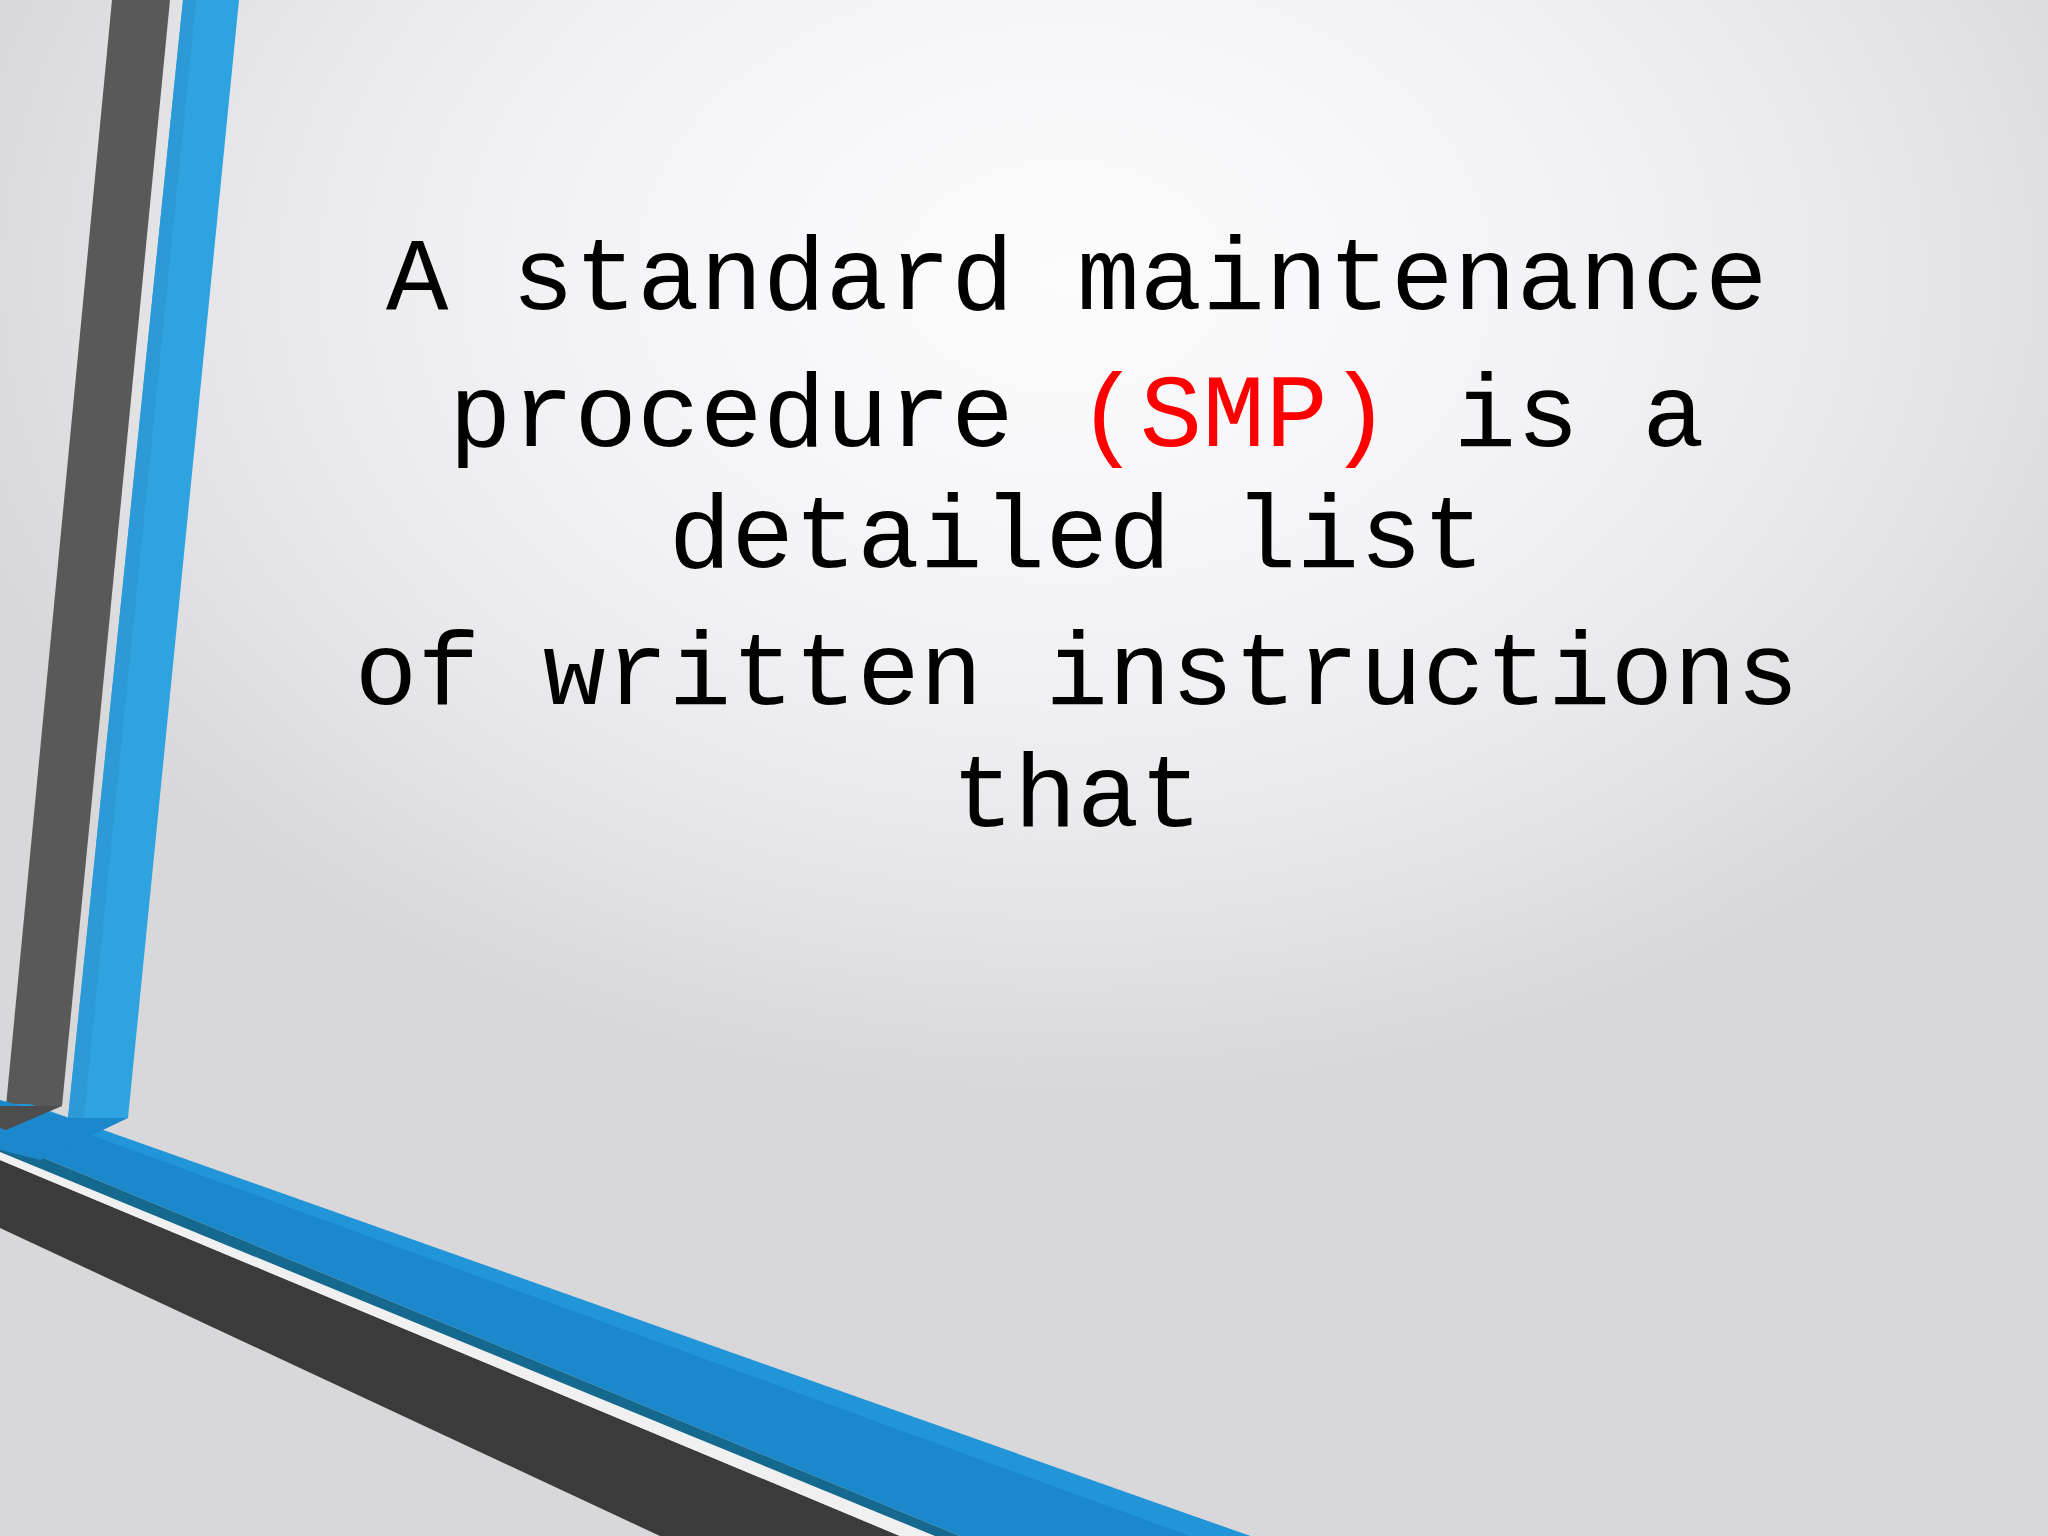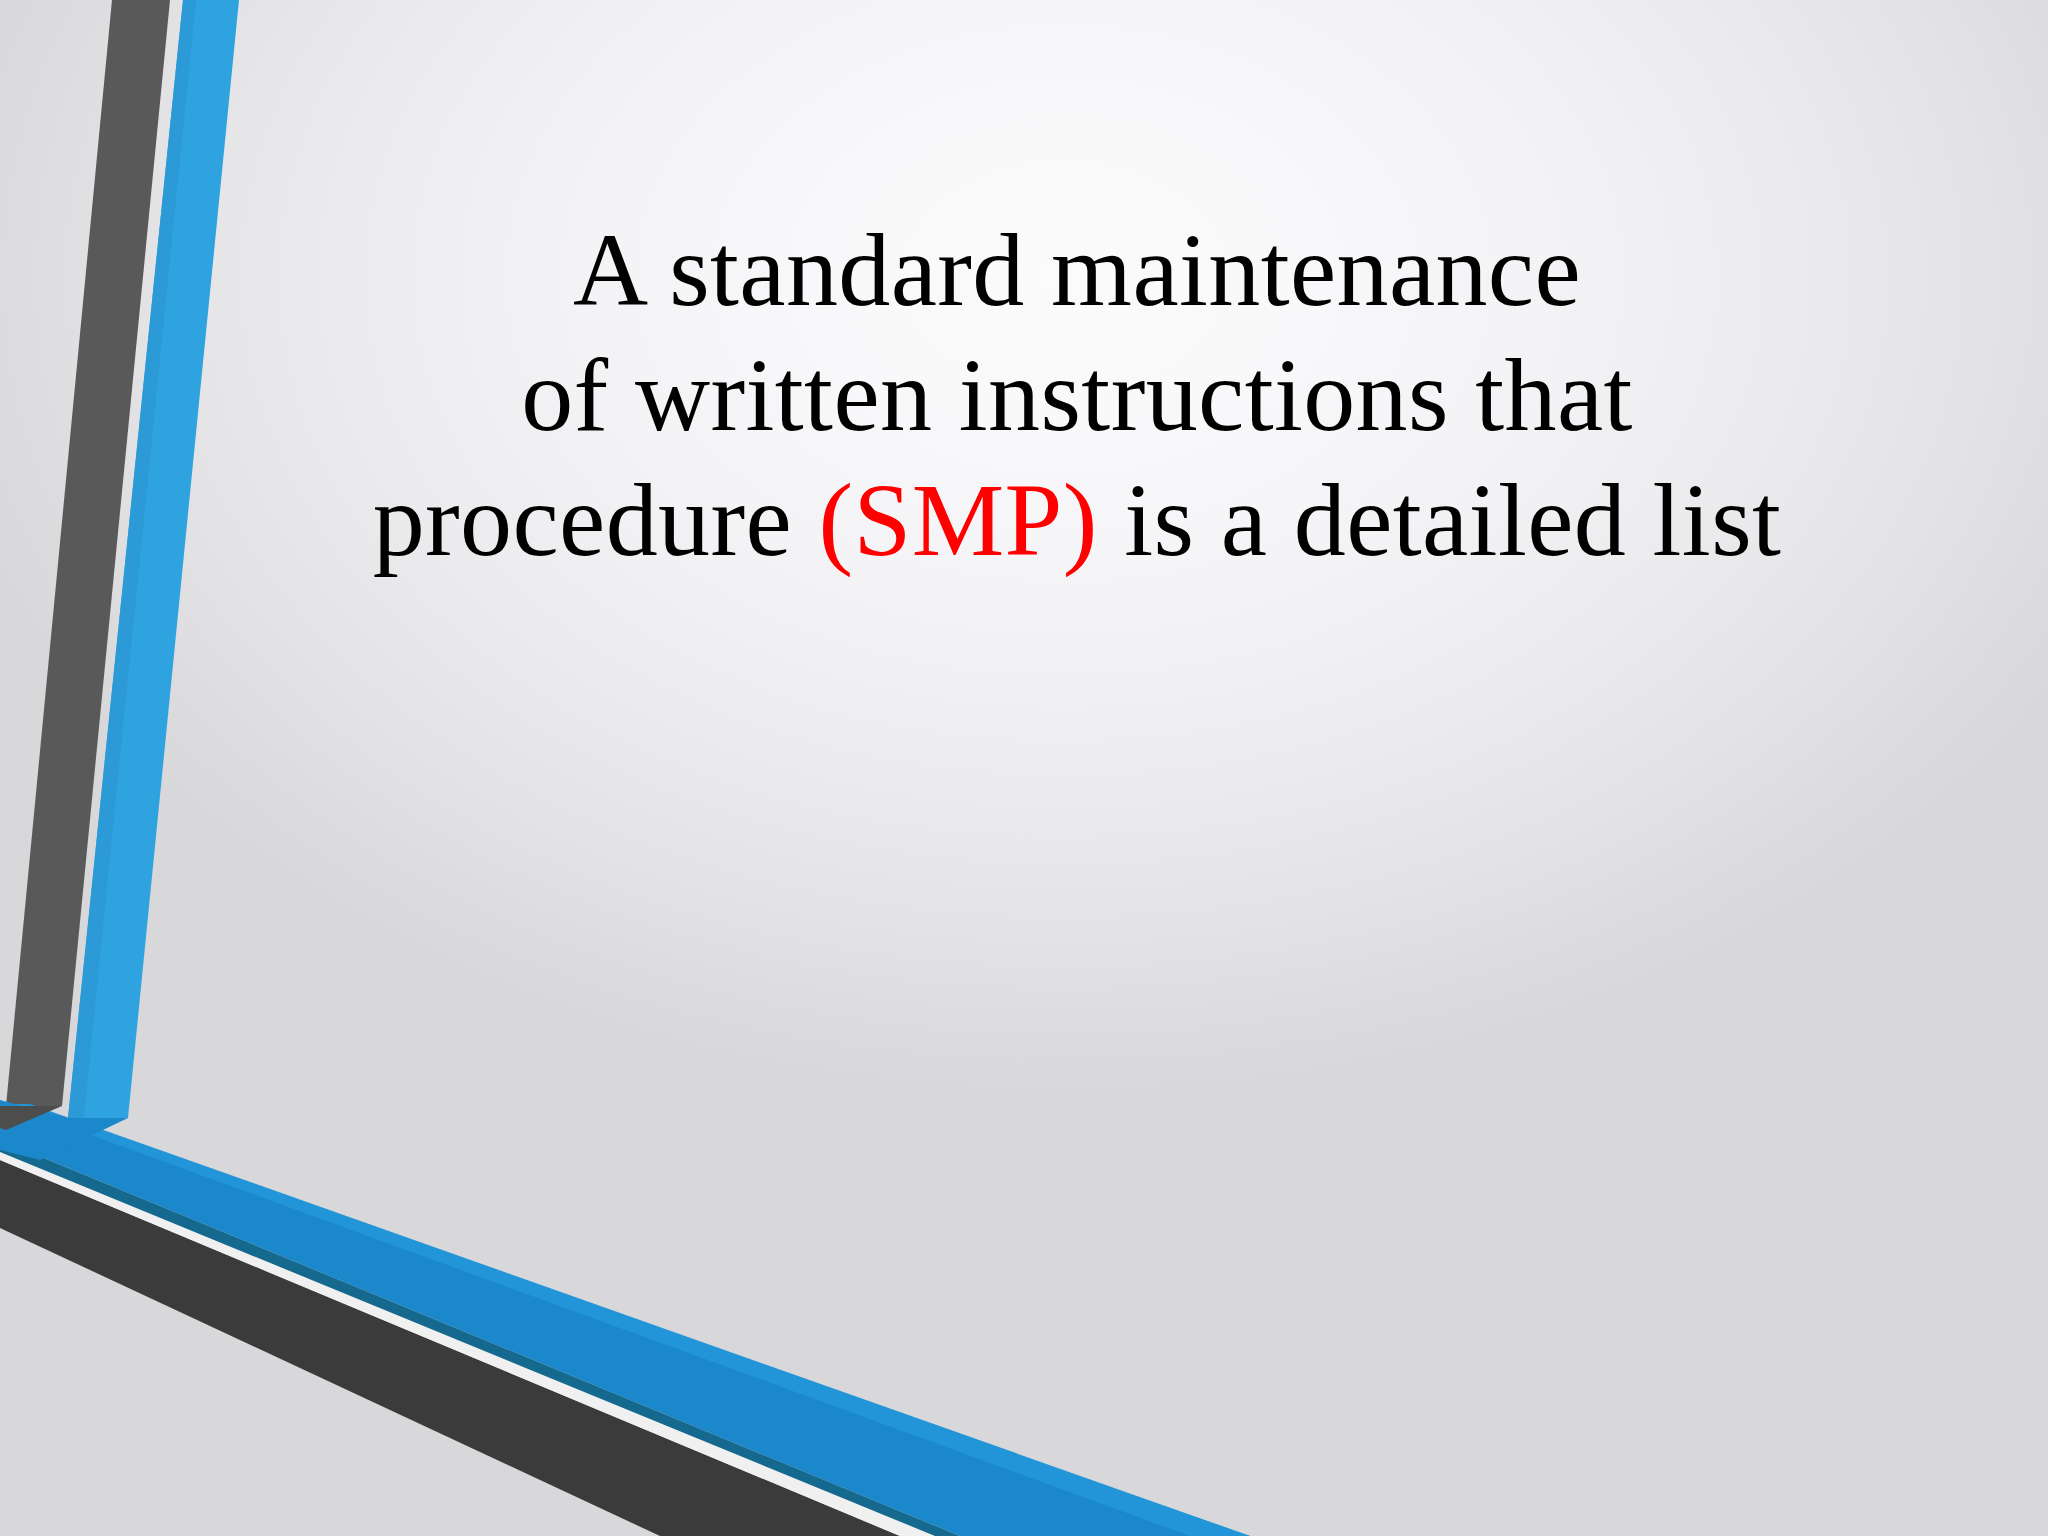--- a/index.html
+++ b/index.html
@@ -38,21 +38,21 @@
     text-align:center;
     color:#000000;
     font-size:104px;
     line-height:1.165;
     letter-spacing:0.4px;
     font-family:"Liberation Serif", "DejaVu Serif", serif;
     font-weight:400;
     text-rendering:optimizeLegibility;
   }
   #body-text .accent { color:#ff0000; }
-  #body-text p { margin:4px; }
+  #body-text p { margin:16px;font-family:Liberation Mono, monospace; }
 </style>
 </head>
 <body>
 
 <div id="slide">
 
   <div class="deco">
     <svg width="2048" height="1536" viewBox="0 0 2048 1536" xmlns="http://www.w3.org/2000/svg">
 
       <polygon points="112,0 170,0 62,1106 6,1106" fill="#595959"></polygon>
@@ -74,20 +74,20 @@
       <polygon points="0,1100 68,1118 128,1118 40,1160 0,1150" fill="#1c88cc"></polygon>
       <polygon points="0,1106 62,1106 6,1130 0,1128" fill="#4d4d4d"></polygon>
     </svg>
   </div>
 
   <div id="body-text">
     <p>
       <span>A standard maintenance</span>
     </p>
     <p>
-      <span>of written instructions that</span>
+      <span>procedure </span><span class="accent">(SMP)</span><span> is a detailed list</span>
     </p>
     <p>
-      <span>procedure </span><span class="accent">(SMP)</span><span> is a detailed list</span>
+      <span>of written instructions that</span>
     </p>
   </div>
 
 </div>
 
 </body></html>

